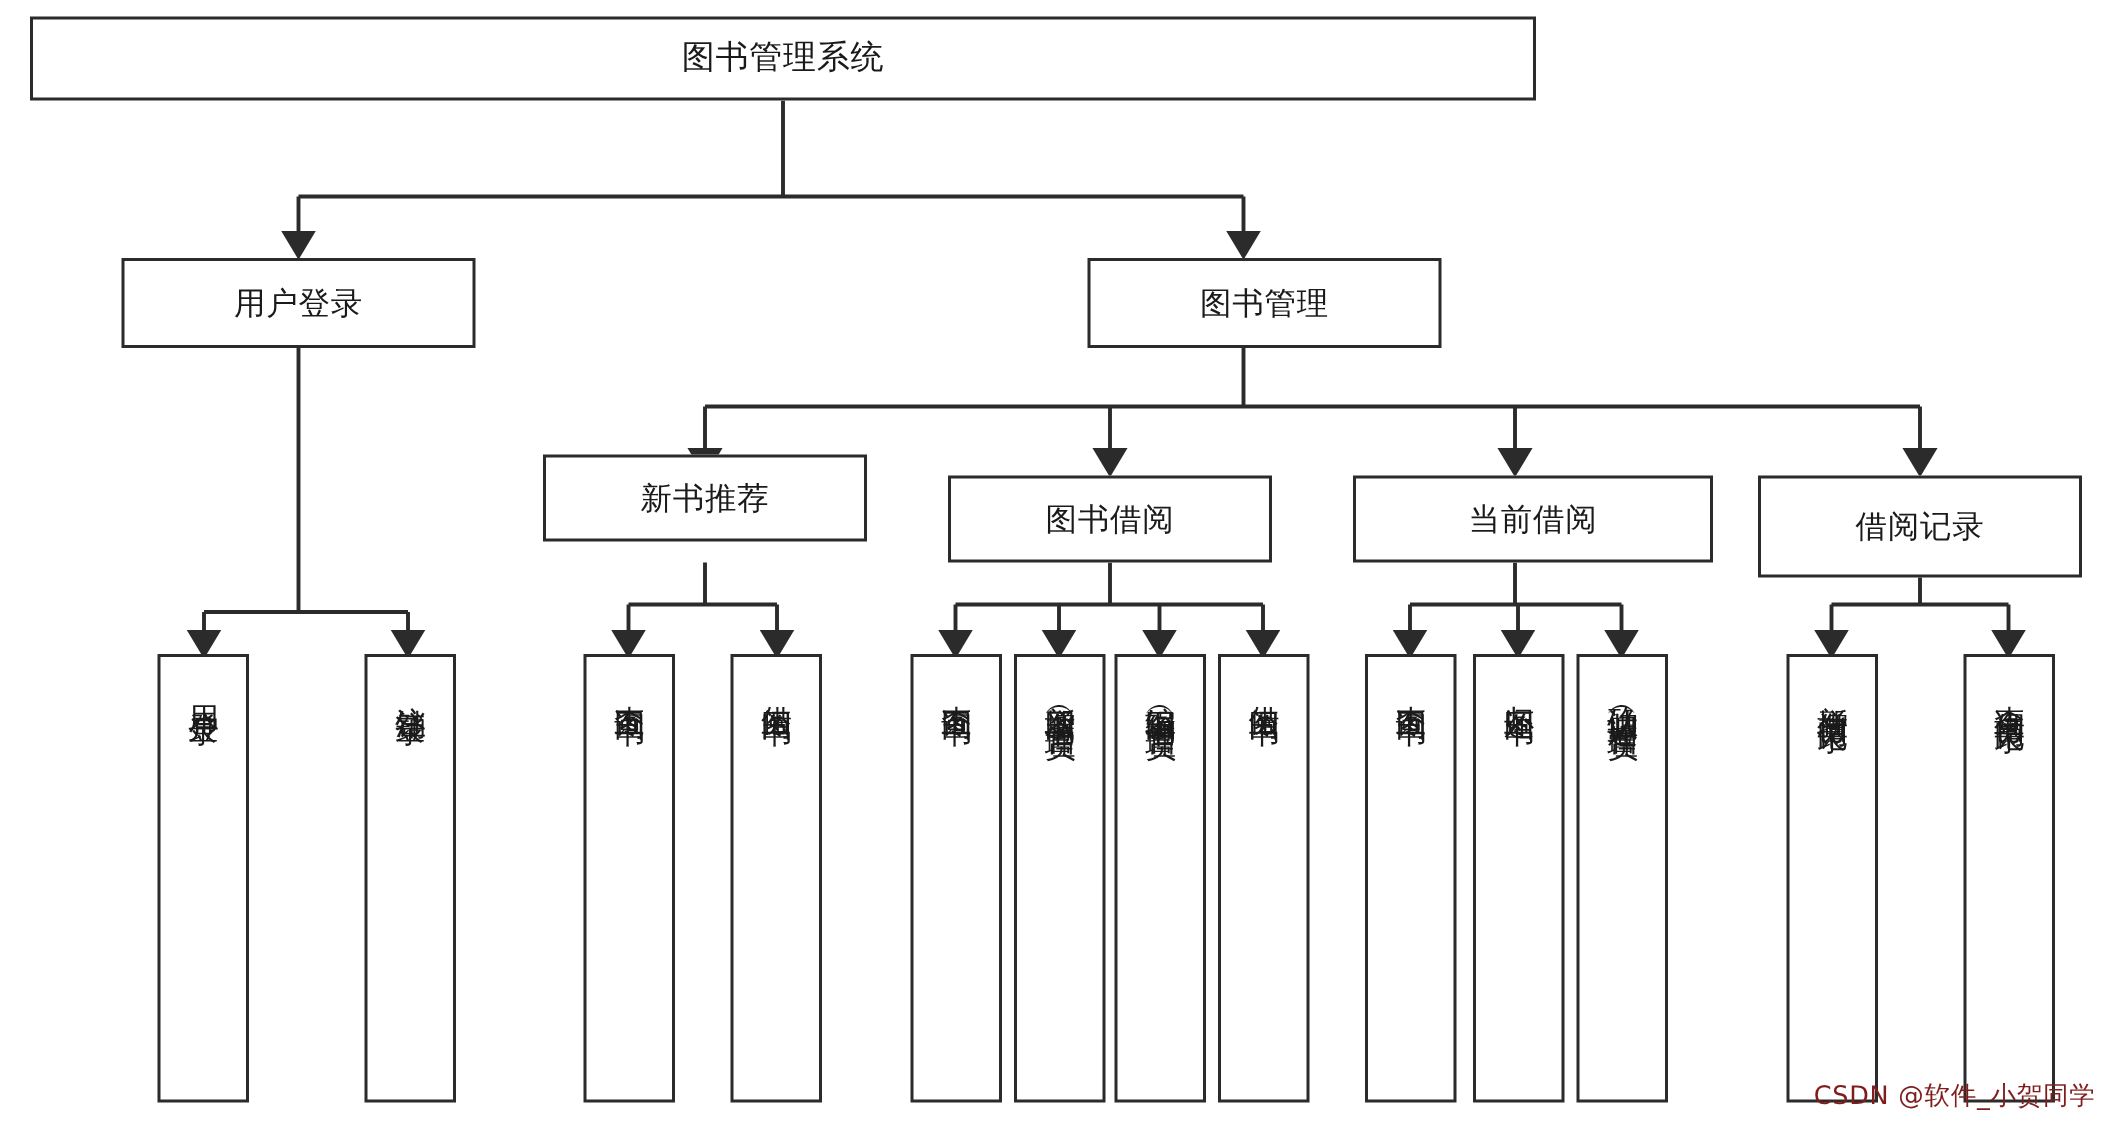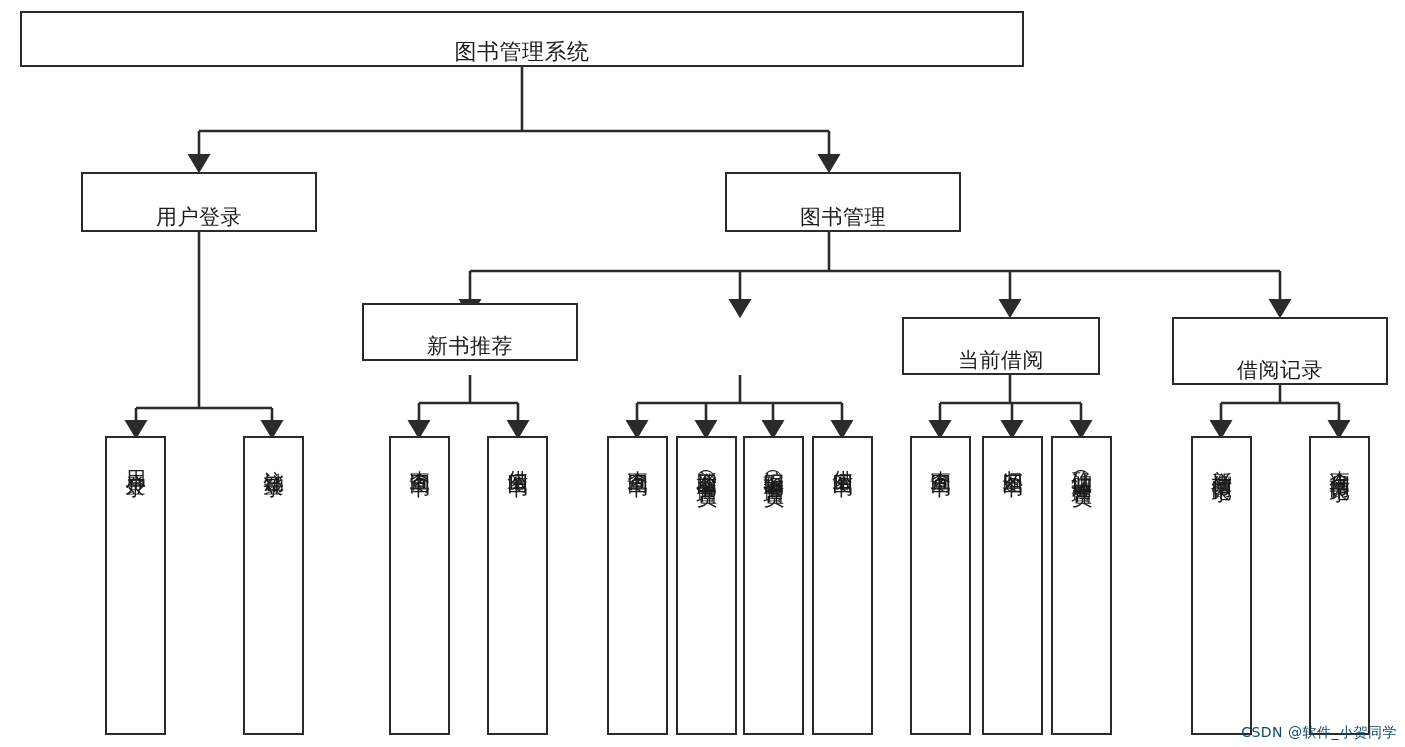--- a/index.html
+++ b/index.html
@@ -23,21 +23,21 @@
     top: 0;
     width: 1405px;
     height: 747px;
   }
   .node {
     position: absolute;
     box-sizing: border-box;
     background: #ffffff;
     border: 2.5px solid #2b2b2b;
     display: flex;
-    align-items: flex-end;
+    align-items: center;
     justify-content: center;
     color: #1a1a1a;
     z-index: 2;
   }
   .node-label {
     display: block;
     text-align: center;
     line-height: 1.18;
     letter-spacing: 0.5px;
   }
@@ -57,22 +57,22 @@
     font-size: 20.5px;
     letter-spacing: 2.5px;
     line-height: 1;
     white-space: nowrap;
     max-height: 275px;
   }
   #watermark {
     position: absolute;
     right: 8px;
     bottom: 5px;
-    font-size: 14px;
-    color: #0c4a6e;
+    font-size: 17px;
+    color: #7f1d1d;
     letter-spacing: 0.5px;
     z-index: 5;
     white-space: nowrap;
     font-family: "DejaVu Sans", "Liberation Sans", sans-serif;
   }
 </style>
 </head>
 <body>
 
 <div id="diagram-root">
@@ -137,21 +137,24 @@
   <div class="node horizontal" style="left:81px; top:172px; width:236px; height:60px;">
     <span class="node-label">用户登录</span>
   </div>
   <div class="node horizontal" style="left:711px; top:172px; width:236px; height:60px;margin-left:14px;">
     <span class="node-label">图书管理</span>
   </div>
 
   <div class="node horizontal" style="left:362px; top:303px; width:216px; height:58px;">
     <span class="node-label">新书推荐</span>
   </div>
-  <div class="node horizontal" style="left:902px; top:317px; width:198px; height:58px;">
+  <div class="node horizontal" style="left:632px; top:317px; width:216px; height:58px;">
+    <span class="node-label">图书借阅</span>
+  </div>
+  <div class="node horizontal" style="left:902px; top:317px; width:240px; height:58px;">
     <span class="node-label">当前借阅</span>
   </div>
   <div class="node horizontal" style="left:1172px; top:317px; width:216px; height:68px;">
     <span class="node-label">借阅记录</span>
   </div>
 
   <div class="node vertical" style="left:105px; top:436px; width:61px; height:299px;">
     <span class="node-label">用户登录</span>
   </div>
   <div class="node vertical" style="left:243px; top:436px; width:61px; height:299px;">

